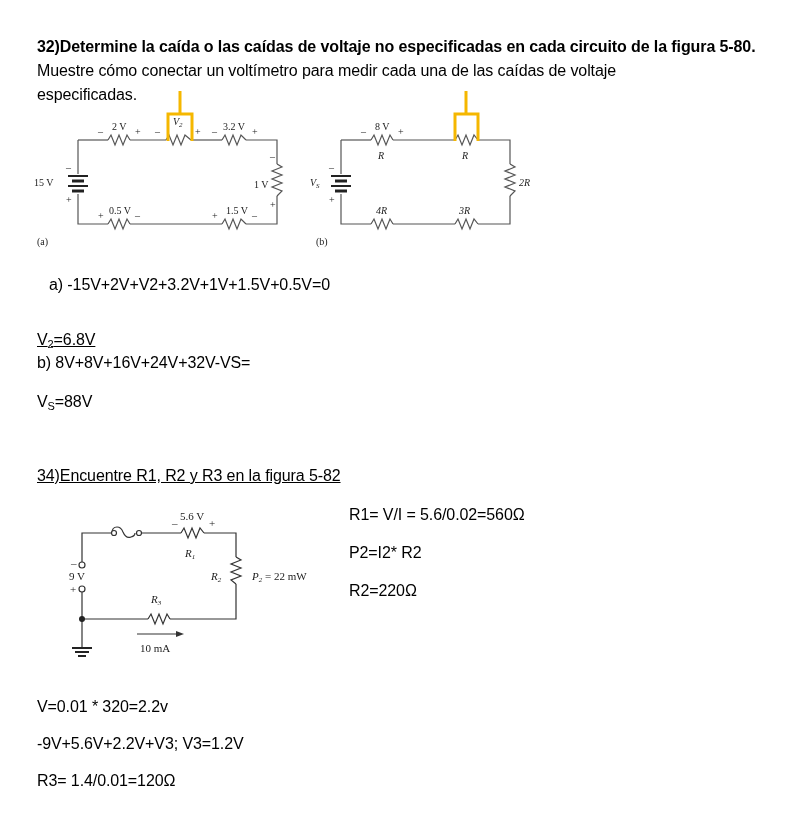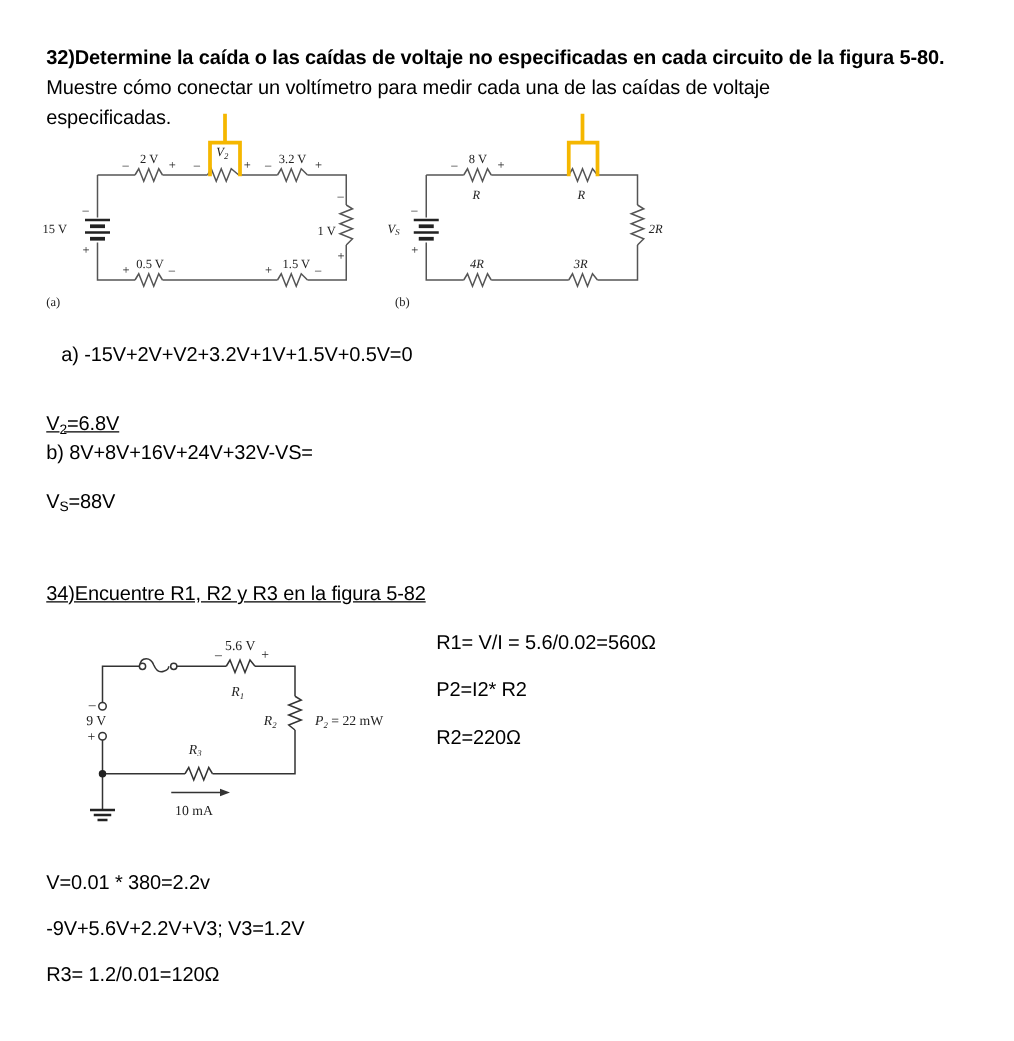--- a/index.html
+++ b/index.html
@@ -161,15 +161,15 @@
     <text x="70" y="593">+</text>
     <text x="151" y="603" class="it">R<tspan font-size="7" dy="2">3</tspan></text>
     <text x="140" y="652">10 mA</text>
   </g>
 </svg>
 
 <div class="t" style="left:349px;top:505px;">R1= V/I = 5.6/0.02=560Ω</div>
 <div class="t" style="left:349px;top:543px;">P2=I2* R2</div>
 <div class="t" style="left:349px;top:581px;">R2=220Ω</div>
 
-<div class="t" style="left:37px;top:697px;">V=0.01 * 380=2.2v</div>
+<div class="t" style="left:37px;top:697px;">V=0.01 * 320=2.2v</div>
 <div class="t" style="left:37px;top:734px;"> -9V+5.6V+2.2V+V3; V3=1.2V</div>
-<div class="t" style="left:37px;top:771px;">R3= 1.2/0.01=120Ω</div>
+<div class="t" style="left:37px;top:771px;">R3= 1.4/0.01=120Ω</div>
 
 </body></html>

